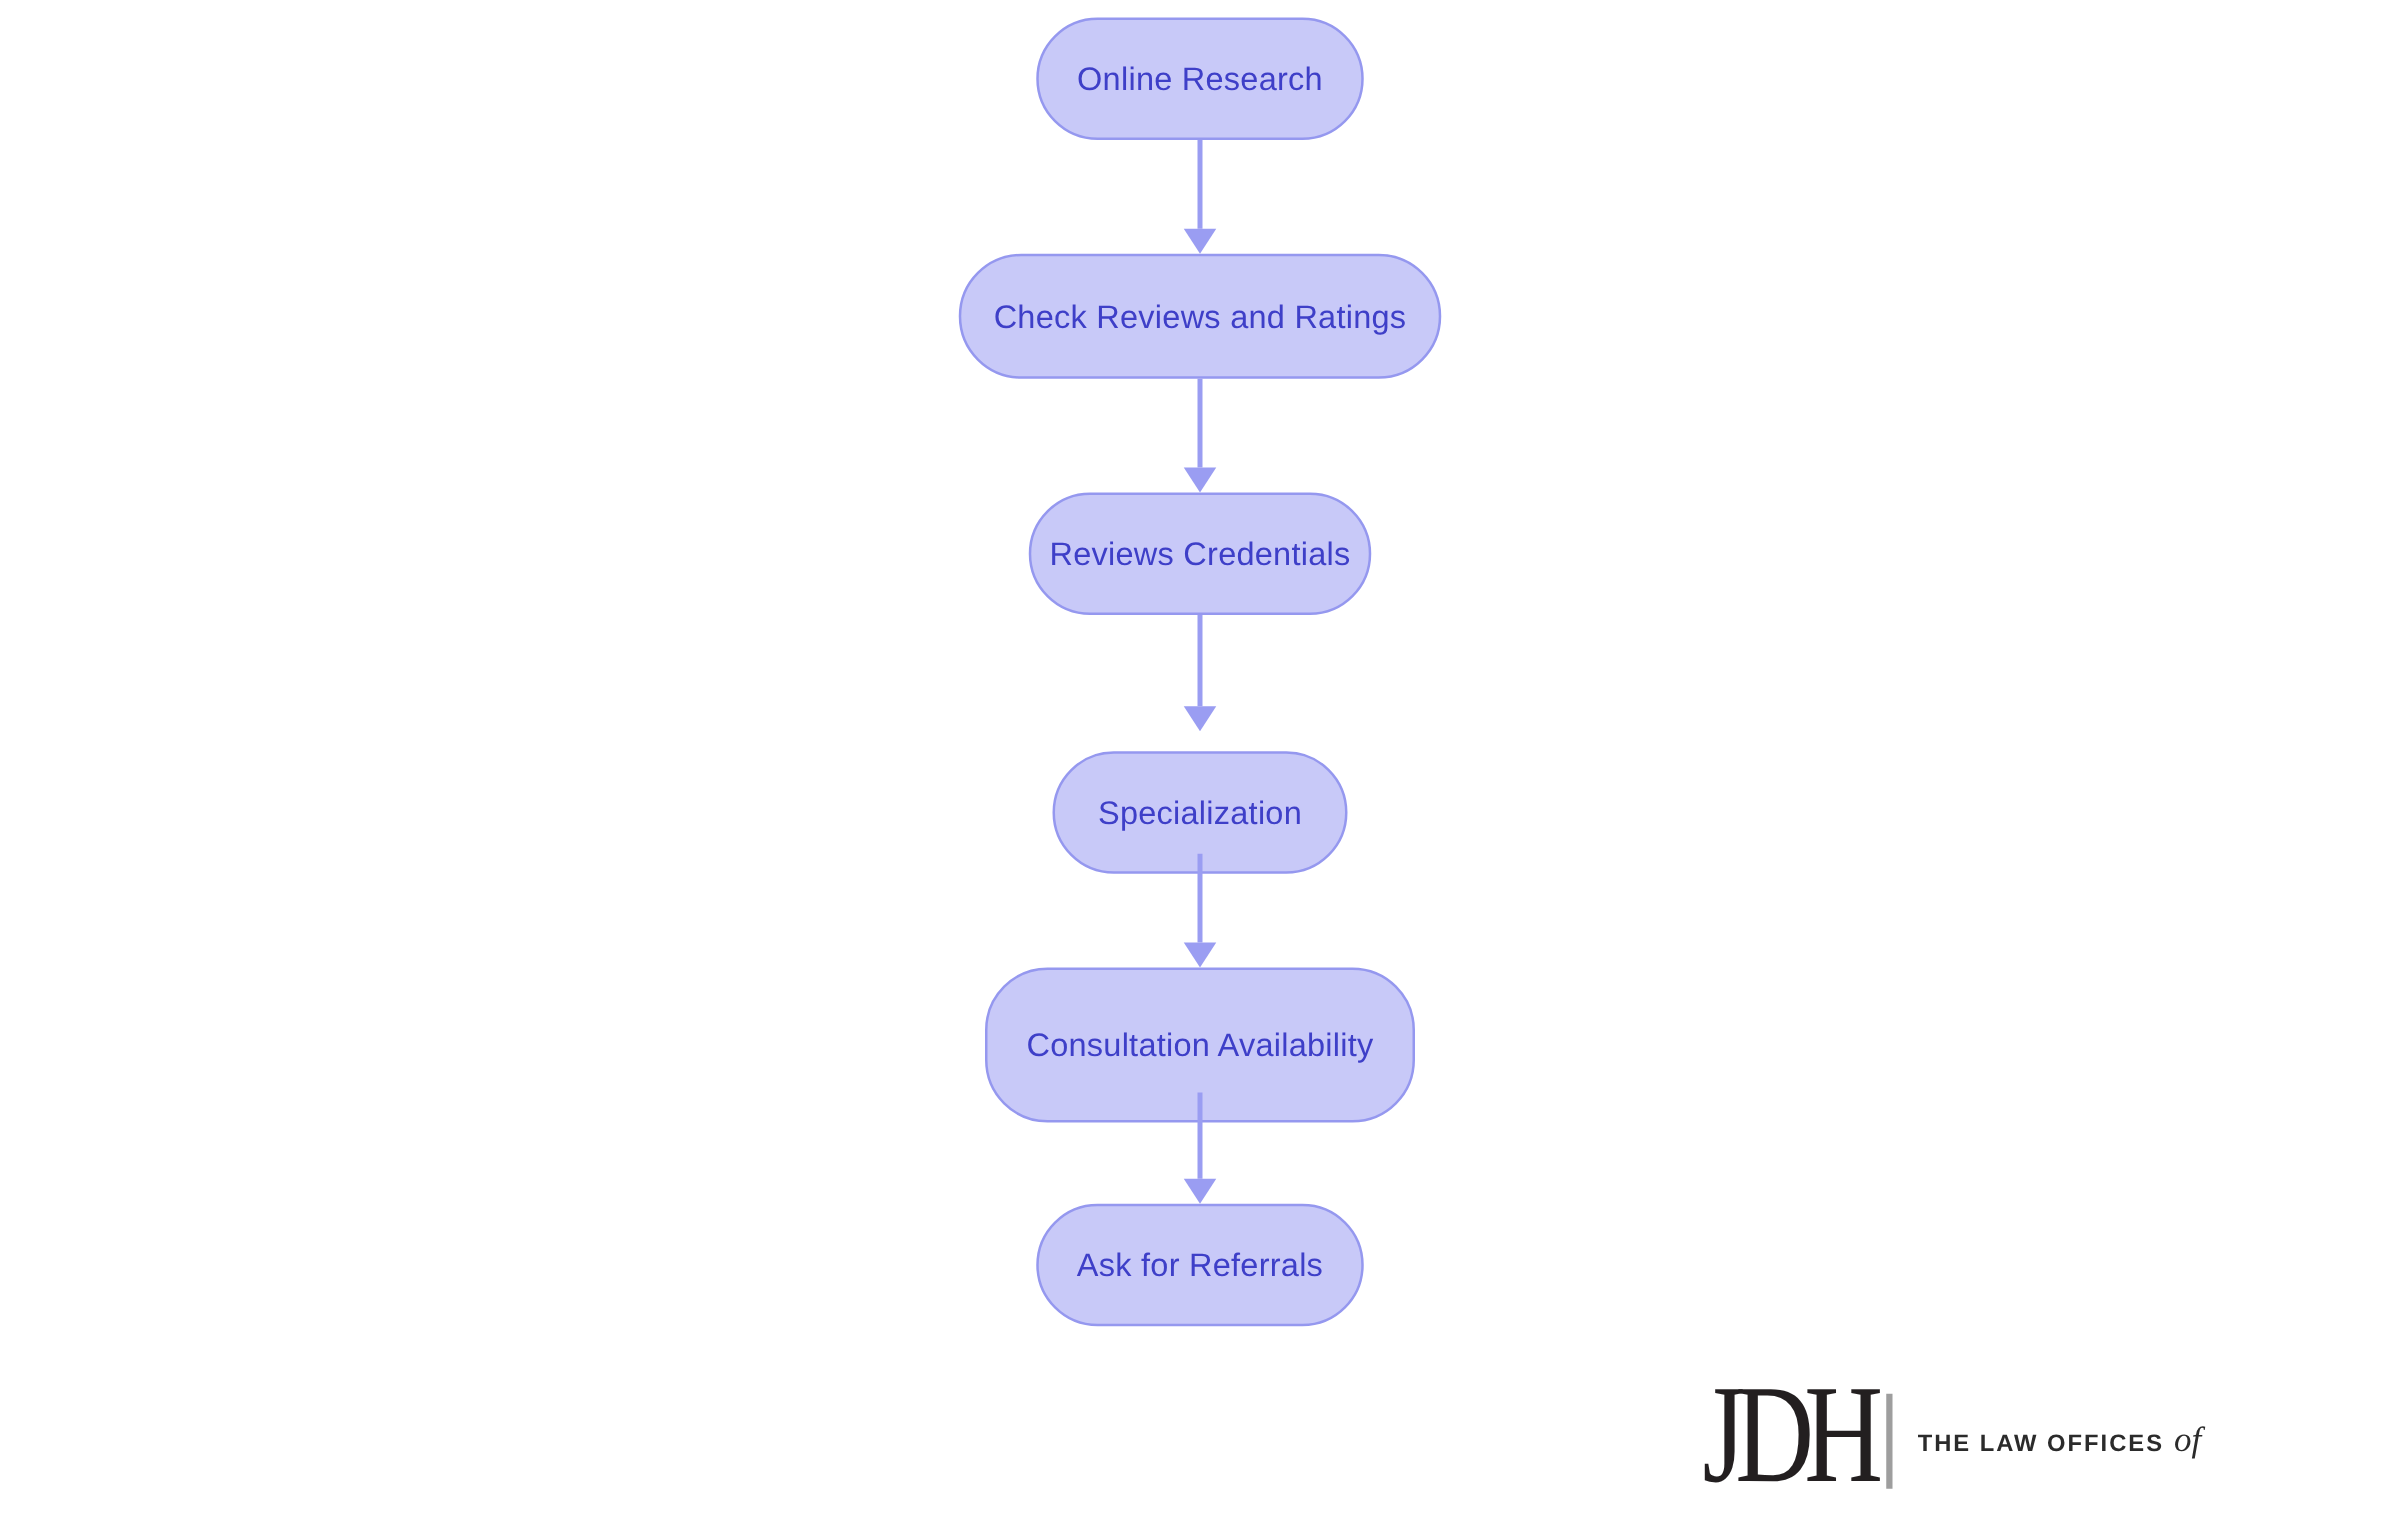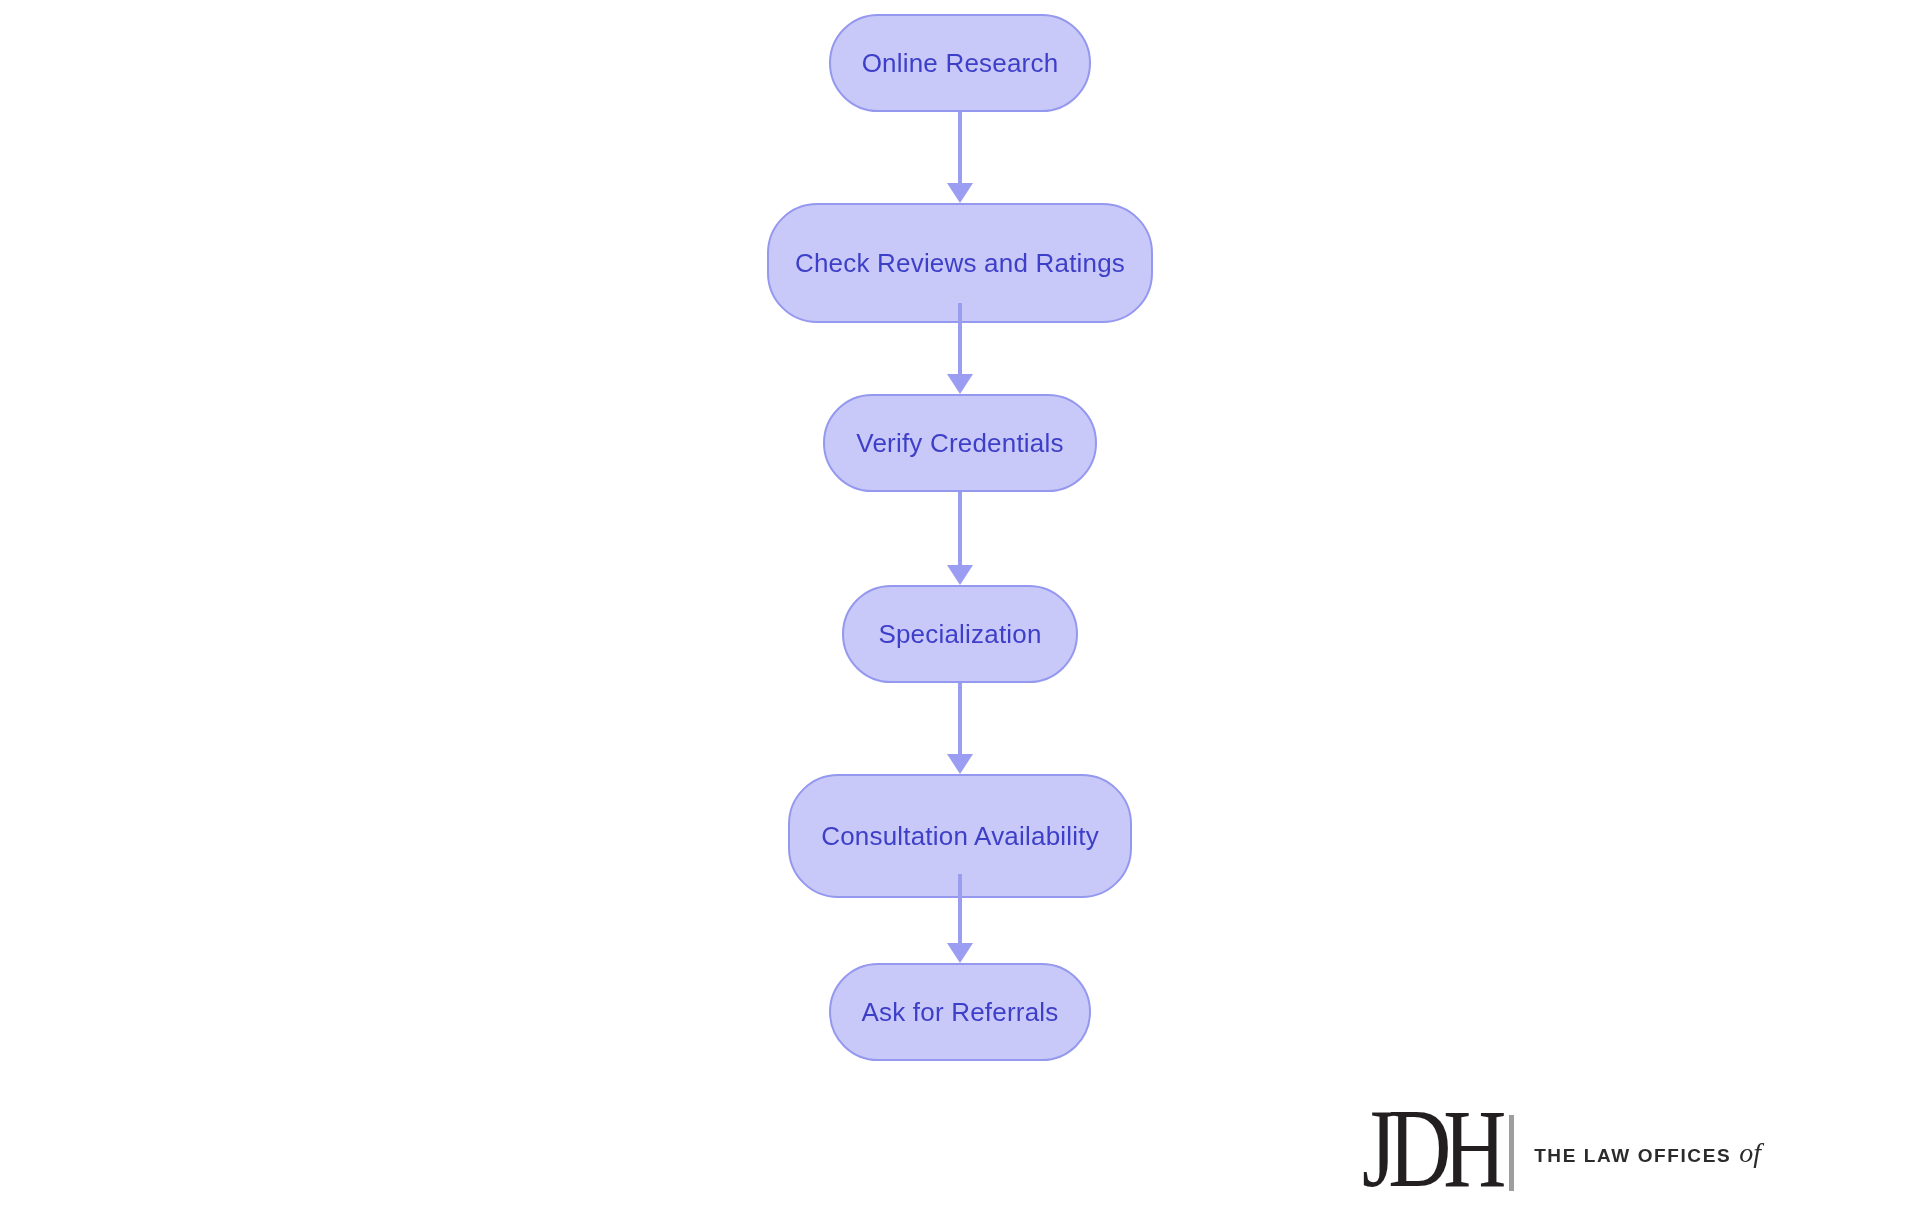--- a/index.html
+++ b/index.html
@@ -39,23 +39,23 @@
     justify-content: center;
   }
   .node-label {
     color: var(--node-text);
     font-size: 26px;
     font-weight: 400;
     letter-spacing: 0.2px;
     white-space: nowrap;
   }
   .n1 { top: 14px;  width: 262px; }
-  .n2 { top: 203px; width: 386px; height: 120px; }
+  .n2 { top: 203px; width: 386px; height: 100px; }
   .n3 { top: 394px; width: 274px; }
-  .n4 { top: 585px; width: 236px; text-align: right; }
+  .n4 { top: 601px; width: 236px; text-align: right; }
   .n5 { top: 774px; width: 344px; height: 124px; }
   .n6 { top: 963px; width: 262px; }
 
   
   .arrow {
     position: absolute;
     left: 960px;
     transform: translateX(-50%);
     width: 26px;
     display: flex;
@@ -150,21 +150,21 @@
   <div class="node n2">
     <span class="node-label">Check Reviews and Ratings</span>
   </div>
 
   <div class="arrow a2">
     <div class="shaft"></div>
     <div class="head"></div>
   </div>
 
   <div class="node n3">
-    <span class="node-label">Verify Credentials</span>
+    <span class="node-label">Reviews Credentials</span>
   </div>
 
   <div class="arrow a3">
     <div class="shaft"></div>
     <div class="head"></div>
   </div>
 
   <div class="node n4">
     <span class="node-label">Specialization</span>
   </div>

